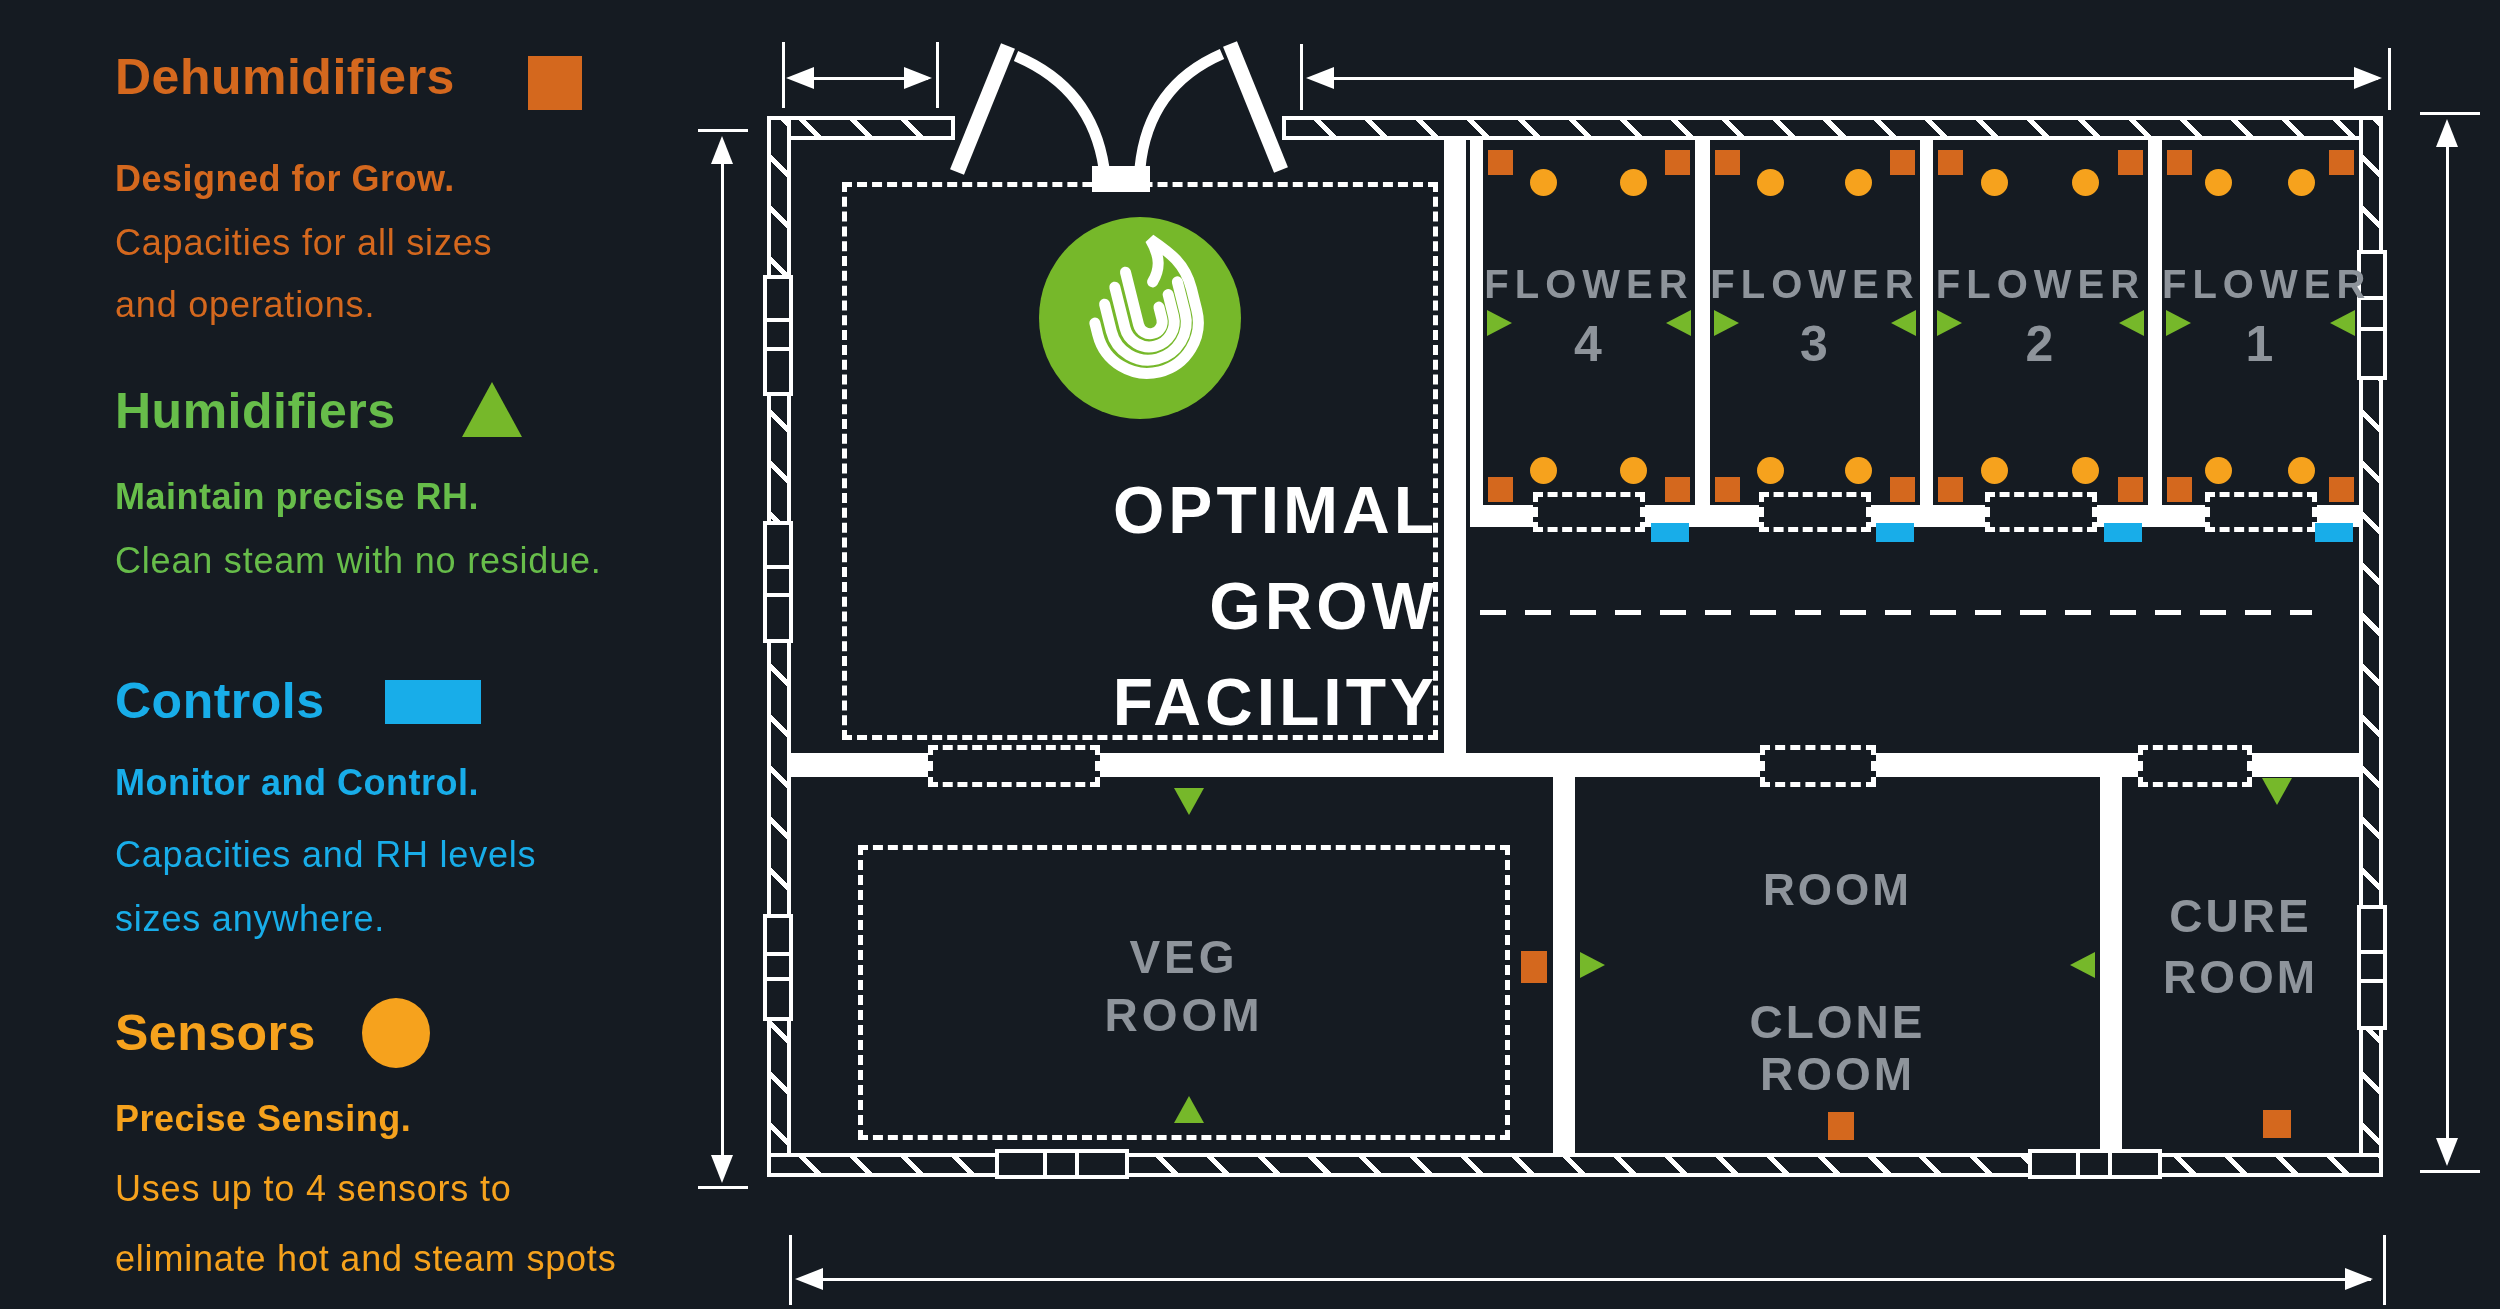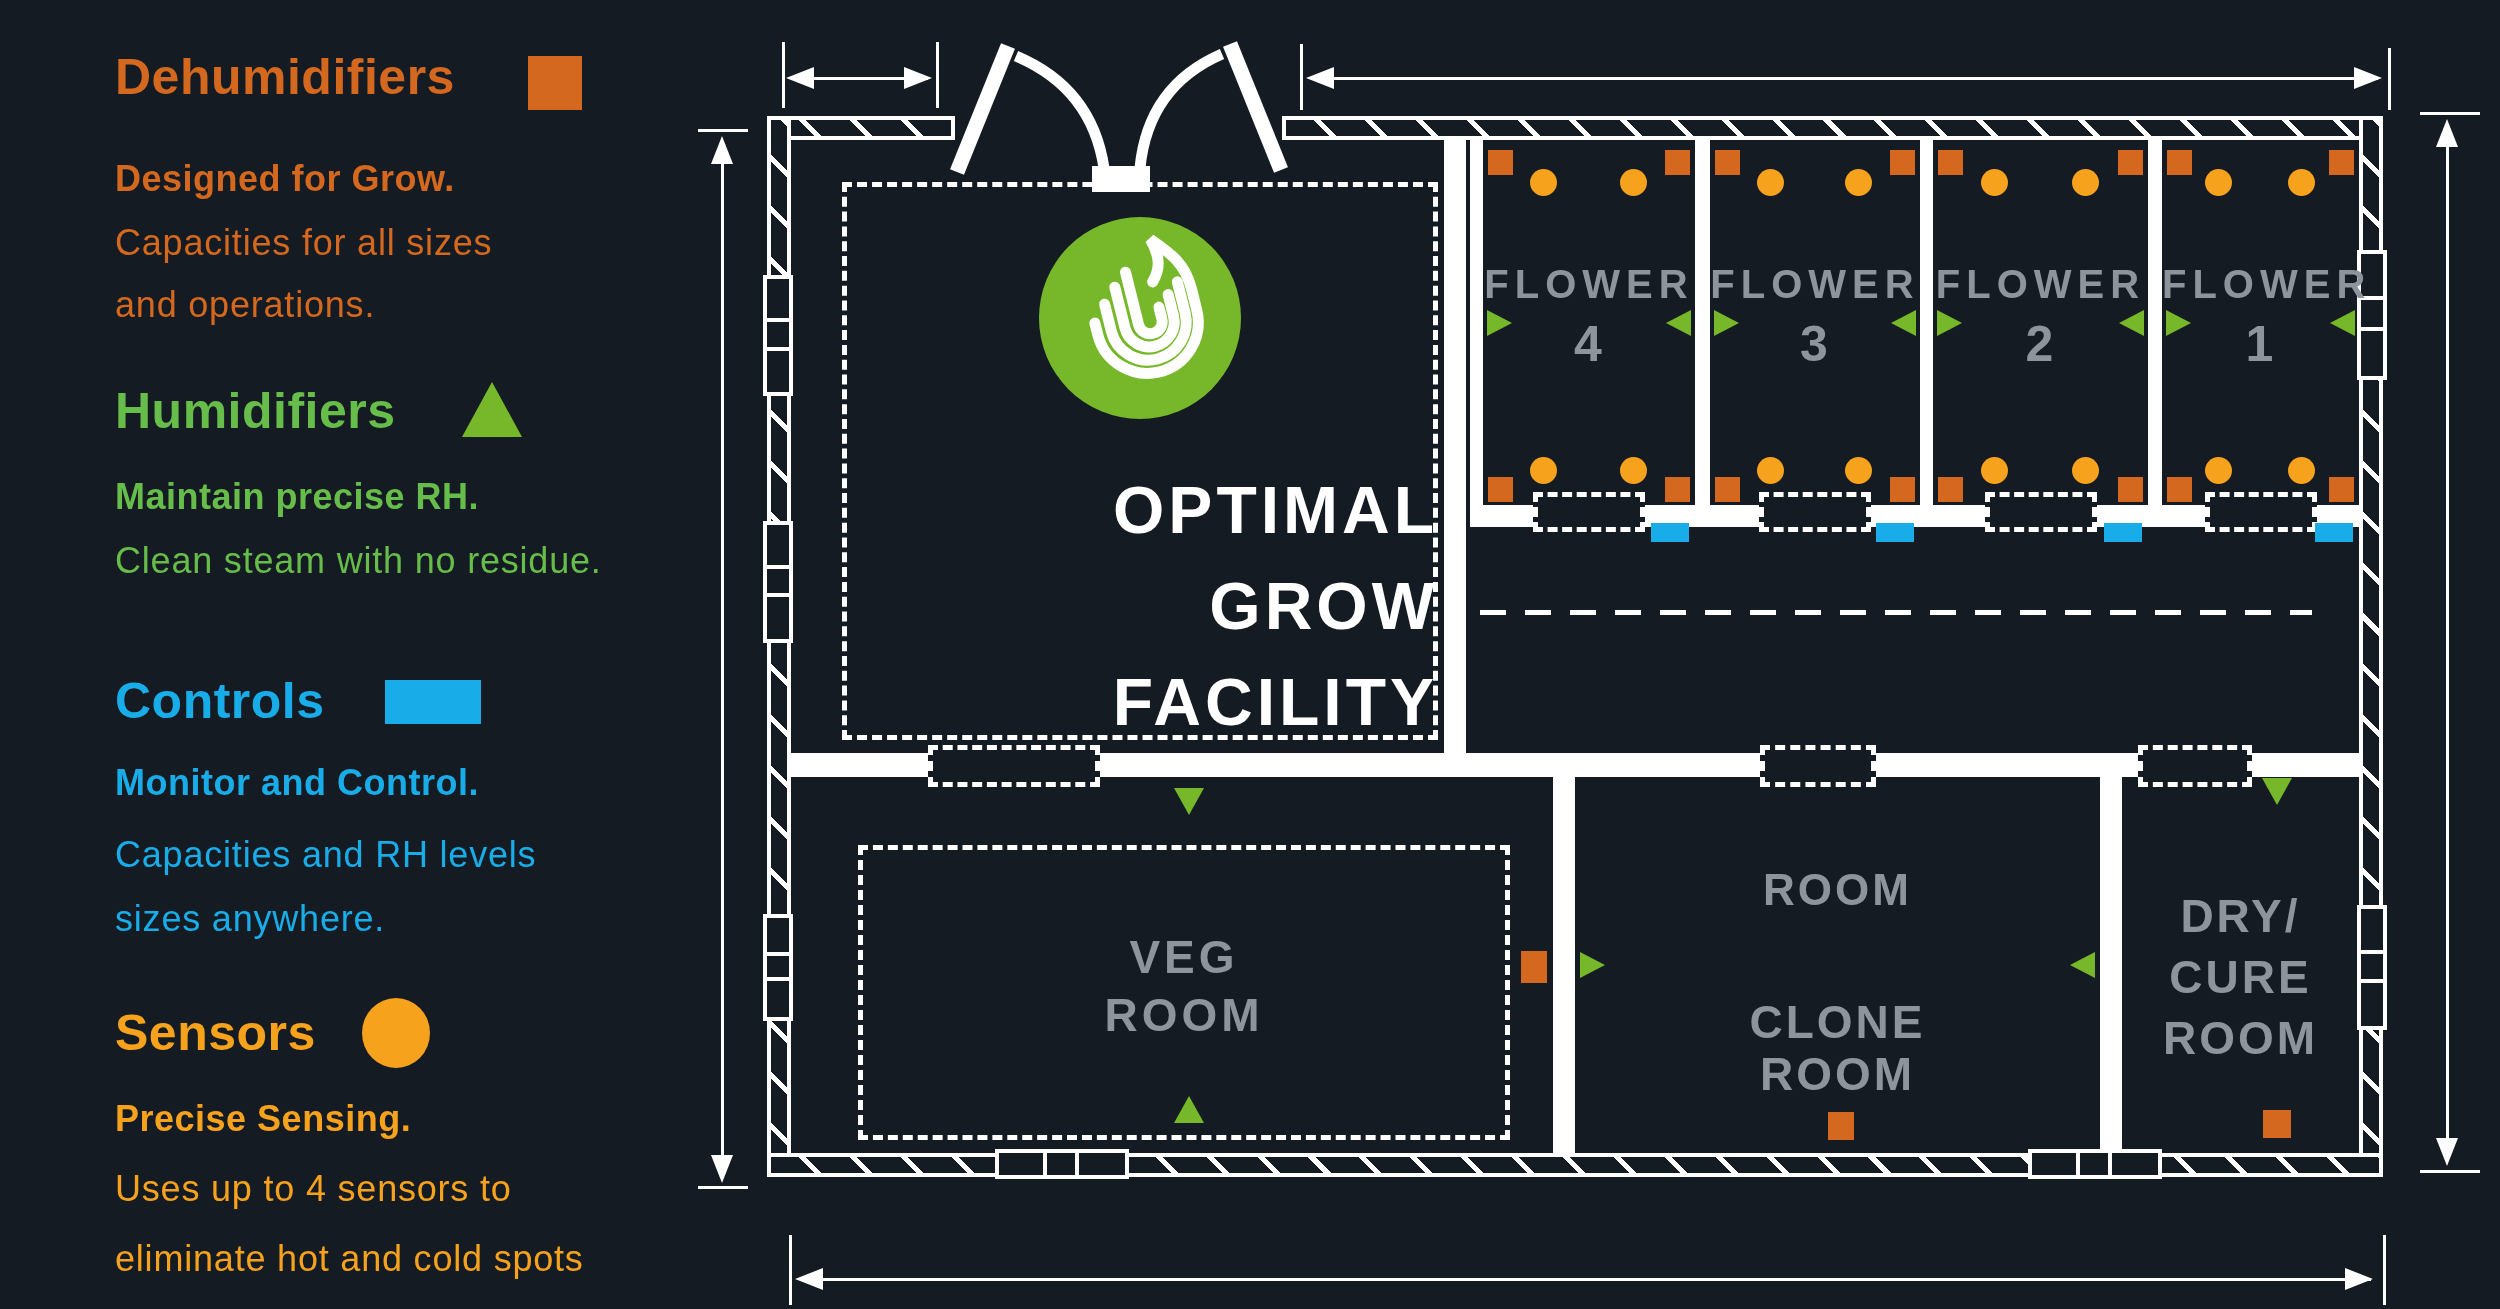--- a/index.html
+++ b/index.html
@@ -91,21 +91,21 @@
     <div class="lg-title c-b" style="top:672px">Controls</div>
     <div class="sw-rect" style="left:385px;top:680px"></div>
     <div class="lg-tag c-b" style="top:762px">Monitor and Control.</div>
     <div class="lg-line c-b" style="top:834px">Capacities and RH levels</div>
     <div class="lg-line c-b" style="top:898px">sizes anywhere.</div>
 
     <div class="lg-title c-a" style="top:1004px">Sensors</div>
     <div class="sw-circle" style="left:362px;top:998px"></div>
     <div class="lg-tag c-a" style="top:1098px">Precise Sensing.</div>
     <div class="lg-line c-a" style="top:1168px">Uses up to 4 sensors to</div>
-    <div class="lg-line c-a" style="top:1238px">eliminate hot and cold spots</div>
+    <div class="lg-line c-a" style="top:1238px">eliminate hot and steam spots</div>
   </div>
 
   <div class="hwall" style="left:767px;top:116px;width:188px;height:24px"></div>
   <div class="hwall" style="left:1282px;top:116px;width:1101px;height:24px"></div>
   <div class="hwall" style="left:767px;top:116px;width:24px;height:1061px"></div>
   <div class="hwall" style="left:2359px;top:116px;width:24px;height:1061px"></div>
   <div class="hwall" style="left:767px;top:1153px;width:1616px;height:24px"></div>
 
   <div class="win win-v" style="left:763px;top:275px;width:30px;height:121px"></div>
   <div class="win win-v" style="left:763px;top:521px;width:30px;height:122px"></div>
@@ -280,20 +280,19 @@
   <div class="room-label" style="left:1575px;top:996px;width:525px;font-size:46px;line-height:52px;letter-spacing:3px">
     <div>CLONE</div>
     <div>ROOM</div>
   </div>
   <div class="tri pr" style="left:1580px;top:952px"></div>
   <div class="tri pl" style="left:2070px;top:952px"></div>
   <div class="sq" style="left:1828px;top:1112px;width:26px;height:28px"></div>
 
   <div class="door" style="left:2138px;top:745px;width:114px;height:42px"></div>
   <div class="room-label" style="left:2122px;top:886px;width:237px;font-size:46px;line-height:61px;letter-spacing:3px">
-    <div>DRY/</div>
     <div>CURE</div>
     <div>ROOM</div>
   </div>
   <div class="tri pd" style="left:2262px;top:778px"></div>
   <div class="sq" style="left:2263px;top:1110px;width:28px;height:28px"></div>
 
 </div>
 
 </body></html>

